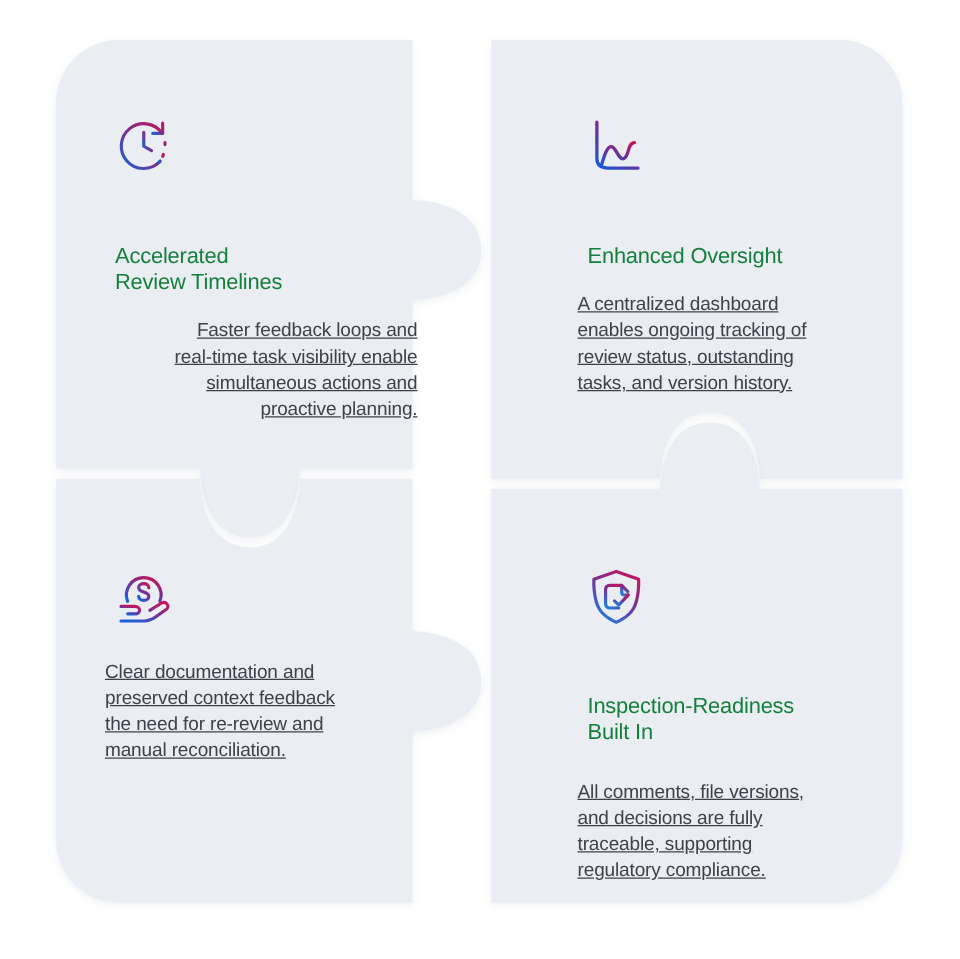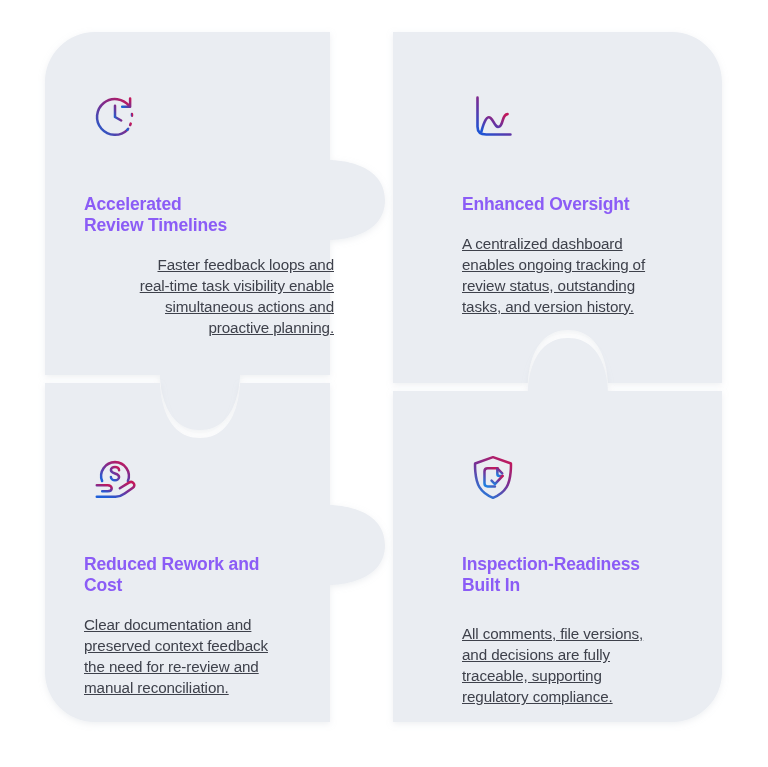--- a/index.html
+++ b/index.html
@@ -12,25 +12,25 @@
   #stage{position:relative;width:768px;height:767px;}
   #puzzle-svg{position:absolute;left:0;top:0;width:768px;height:767px;}
 
   .panel{position:absolute;box-sizing:border-box;}
 
   .icon-box{width:62px;height:62px;}
   .icon-box svg{display:block;width:62px;height:62px;}
 
   .card-title{
     font-size:17.5px;
-    font-weight:bold;
+    font-weight:normal;
     line-height:1.18;
     letter-spacing:-0.15px;
-    color:#8b5cf6;
-    margin:0;
+    color:#15803d;
+    margin:8px;
     white-space:pre-line;
   }
   .card-body{
     font-size:15.2px;
     font-weight:normal;
     line-height:1.38;
     letter-spacing:-0.1px;
     color:#3e414b;
     margin:0;
     white-space:pre-line;
@@ -178,22 +178,20 @@
         <g fill="none" stroke="url(#g3)" stroke-width="2.6" stroke-linecap="round" stroke-linejoin="round">
           <path d="M 18.7,36.2 A 14.3,14.3 0 1 1 45.3,36.2"></path>
           <path d="M 36.2,25.0 C 36.2,23.0 34.3,21.6 32.0,21.6 C 29.7,21.6 27.8,23.0 27.8,24.9 C 27.8,29.4 36.2,27.4 36.2,32.0 C 36.2,34.0 34.3,35.4 32.0,35.4 C 29.7,35.4 27.8,34.0 27.8,32.0"></path>
           <line x1="32" y1="18.8" x2="32" y2="21.6"></line>
           <line x1="32" y1="35.4" x2="32" y2="38.2"></line>
           <path d="M 13.2,40.4 L 24.5,40.4 C 27.0,40.4 28.6,42.0 28.6,43.6 C 28.6,45.3 27.0,46.6 24.5,46.6 L 18.8,46.6"></path>
           <path d="M 13.2,52.4 L 32.5,52.4 C 36.0,52.4 39.0,51.2 42.0,49.0 L 50.5,43.0 C 52.2,41.8 52.4,39.8 51.2,38.4 C 50.0,37.0 48.0,36.8 46.4,37.8 L 37.0,43.6"></path>
         </g>
       </svg>
     </div>
-    <h3 class="card-title p-title-3">Reduced Rework and
-Cost</h3>
     <p class="card-body p-body-3">Clear documentation and
 preserved context feedback
 the need for re-review and
 manual reconciliation.</p>
   </div>
 
   <div class="panel" id="panel-4">
     <div class="icon-box">
       <svg viewBox="0 0 64 64">
         <defs>

